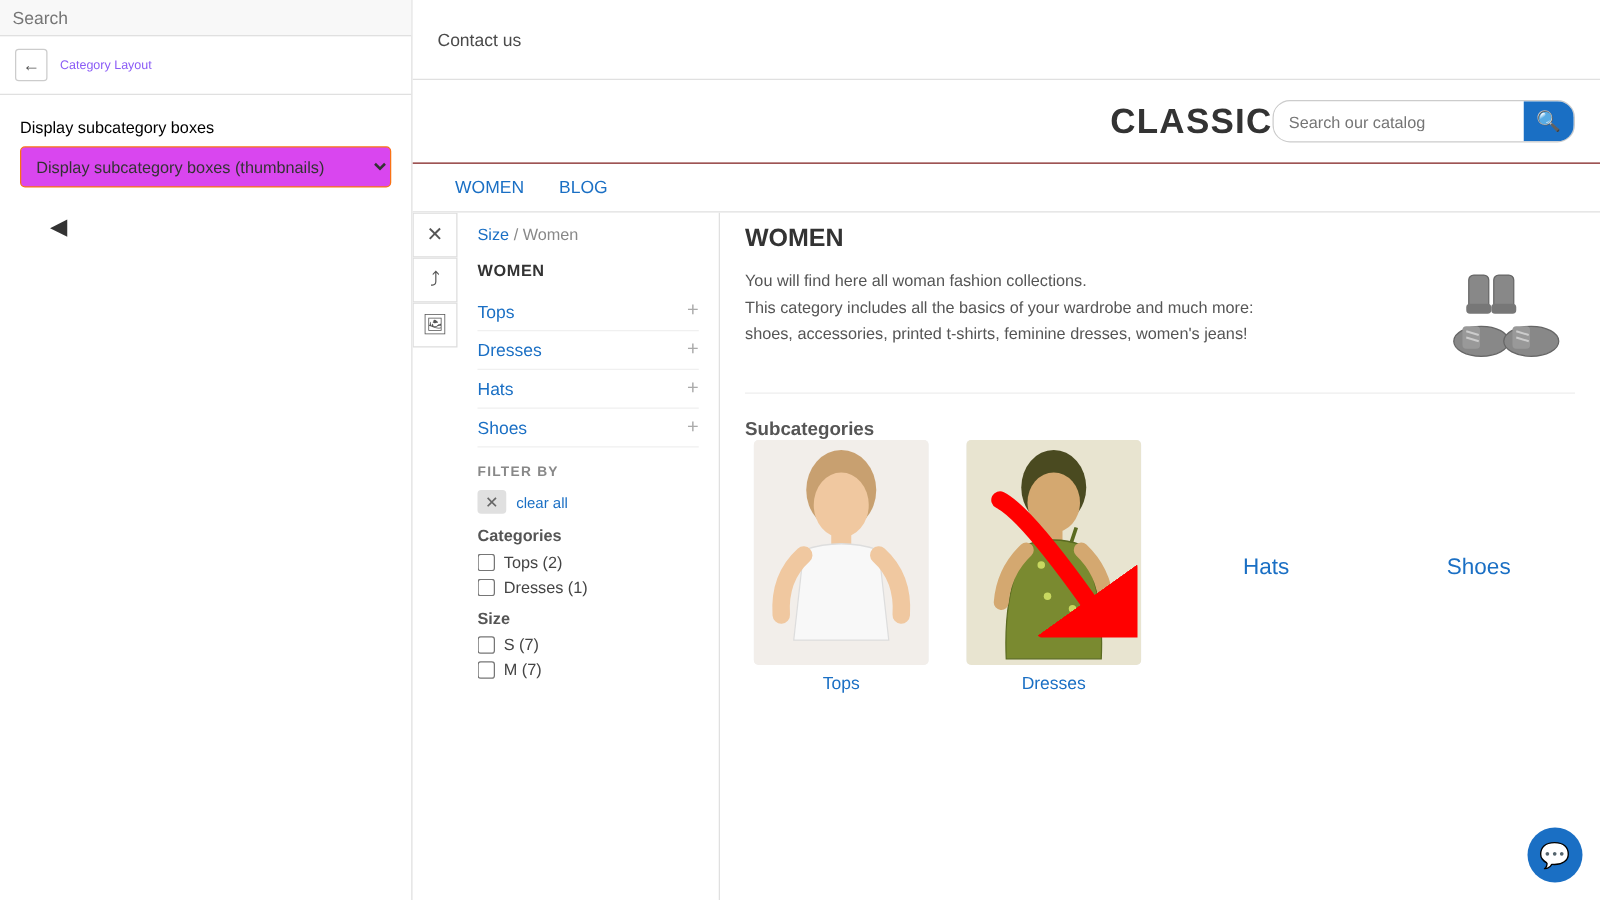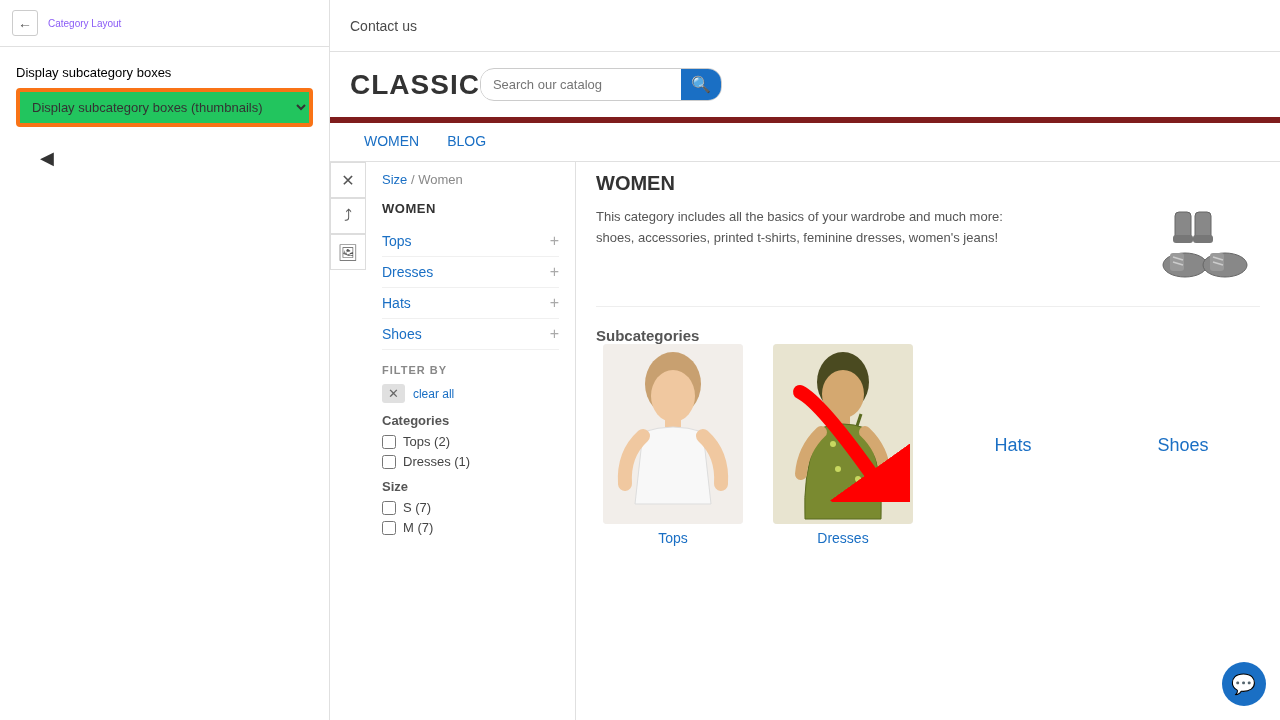--- a/index.html
+++ b/index.html
@@ -58,24 +58,24 @@
       padding: 18px 16px 10px;
     }
     .panel-section-label {
       font-size: 13px;
       color: #000000;
       margin-bottom: 8px;
     }
     .panel-section select {
       width: 100%;
       padding: 7px 8px;
-      border: 4px solid #f97316;
+      border: 1px solid #f97316;
       border-radius: 4px;
       font-size: 13px;
-      background: #22c55e;
+      background: #d946ef;
       color: #333;
       cursor: pointer;
       appearance: auto;
     }
     .cursor-arrow {
       font-size: 18px;
       padding-left: 40px;
       color: #333;
       margin-top: 10px;
     }
@@ -87,21 +87,21 @@
       flex-direction: column;
       overflow: hidden;
     }
 
     
     .top-nav {
       display: flex;
       align-items: center;
       justify-content: space-between;
       padding: 0 20px;
-      height: 52px;
+      height: 64px;
       border-bottom: 1px solid #e0e0e0;
     }
     .top-nav-left { display: flex; align-items: center; gap: 20px; }
     .contact-link { color: #4a4a4a; text-decoration: none; font-size: 14px; }
     .top-nav-right { display: flex; align-items: center; gap: 16px; }
     .currency-selector {
       display: flex; align-items: center; gap: 4px;
       color: #4a4a4a; font-size: 14px; cursor: pointer;
     }
     .sign-in-link {
@@ -116,23 +116,23 @@
       padding: 8px 14px;
       font-size: 14px;
       cursor: pointer;
       display: flex; align-items: center; gap: 6px;
     }
 
     
     .store-header {
       display: flex;
       align-items: center;
-      justify-content: flex-start;
+      justify-content: flex-end;
       padding: 16px 20px;
-      border-bottom: 6px solid #7f1d1d;
+      border-bottom: 1px solid #7f1d1d;
     }
     .store-title {
       font-size: 28px;
       font-weight: bold;
       color: #333;
       letter-spacing: 1px;
     }
     .store-search {
       display: flex;
       align-items: center;
@@ -382,20 +382,23 @@
       color: #fff;
       font-size: 20px;
       cursor: pointer;
       z-index: 100;
     }
   </style>
 </head>
 <body>
 
 <div class="left-panel">
+  <div class="search-bar">
+    <input type="text" placeholder="Search" style="">
+  </div>
   <div class="category-layout-header">
     <button class="back-btn">←</button>
     <span class="category-layout-title">Category Layout</span>
   </div>
   <div class="panel-section">
     <div class="panel-section-label">Display subcategory boxes</div>
     <select>
       <option>Display subcategory boxes (thumbnails)</option>
       <option>No display</option>
       <option>List</option>
@@ -491,20 +494,21 @@
         <input type="checkbox" style="">
         <span>M (7)</span>
       </div>
     </div>
 
     <div class="main-content">
       <div class="women-section-title">WOMEN</div>
 
       <div class="women-description">
         <div class="women-desc-text">
+          <p>You will find here all woman fashion collections.</p>
           <p>This category includes all the basics of your wardrobe and much more:</p>
           <p>shoes, accessories, printed t-shirts, feminine dresses, women's jeans!</p>
         </div>
         <div class="women-icon">
           
           <svg viewBox="0 0 100 80" width="100" height="80">
 
             <rect x="15" y="5" width="16" height="28" rx="4" fill="#888" stroke="#666" stroke-width="1"></rect>
             <rect x="35" y="5" width="16" height="28" rx="4" fill="#888" stroke="#666" stroke-width="1"></rect>
             <rect x="13" y="28" width="20" height="8" rx="3" fill="#777"></rect>

